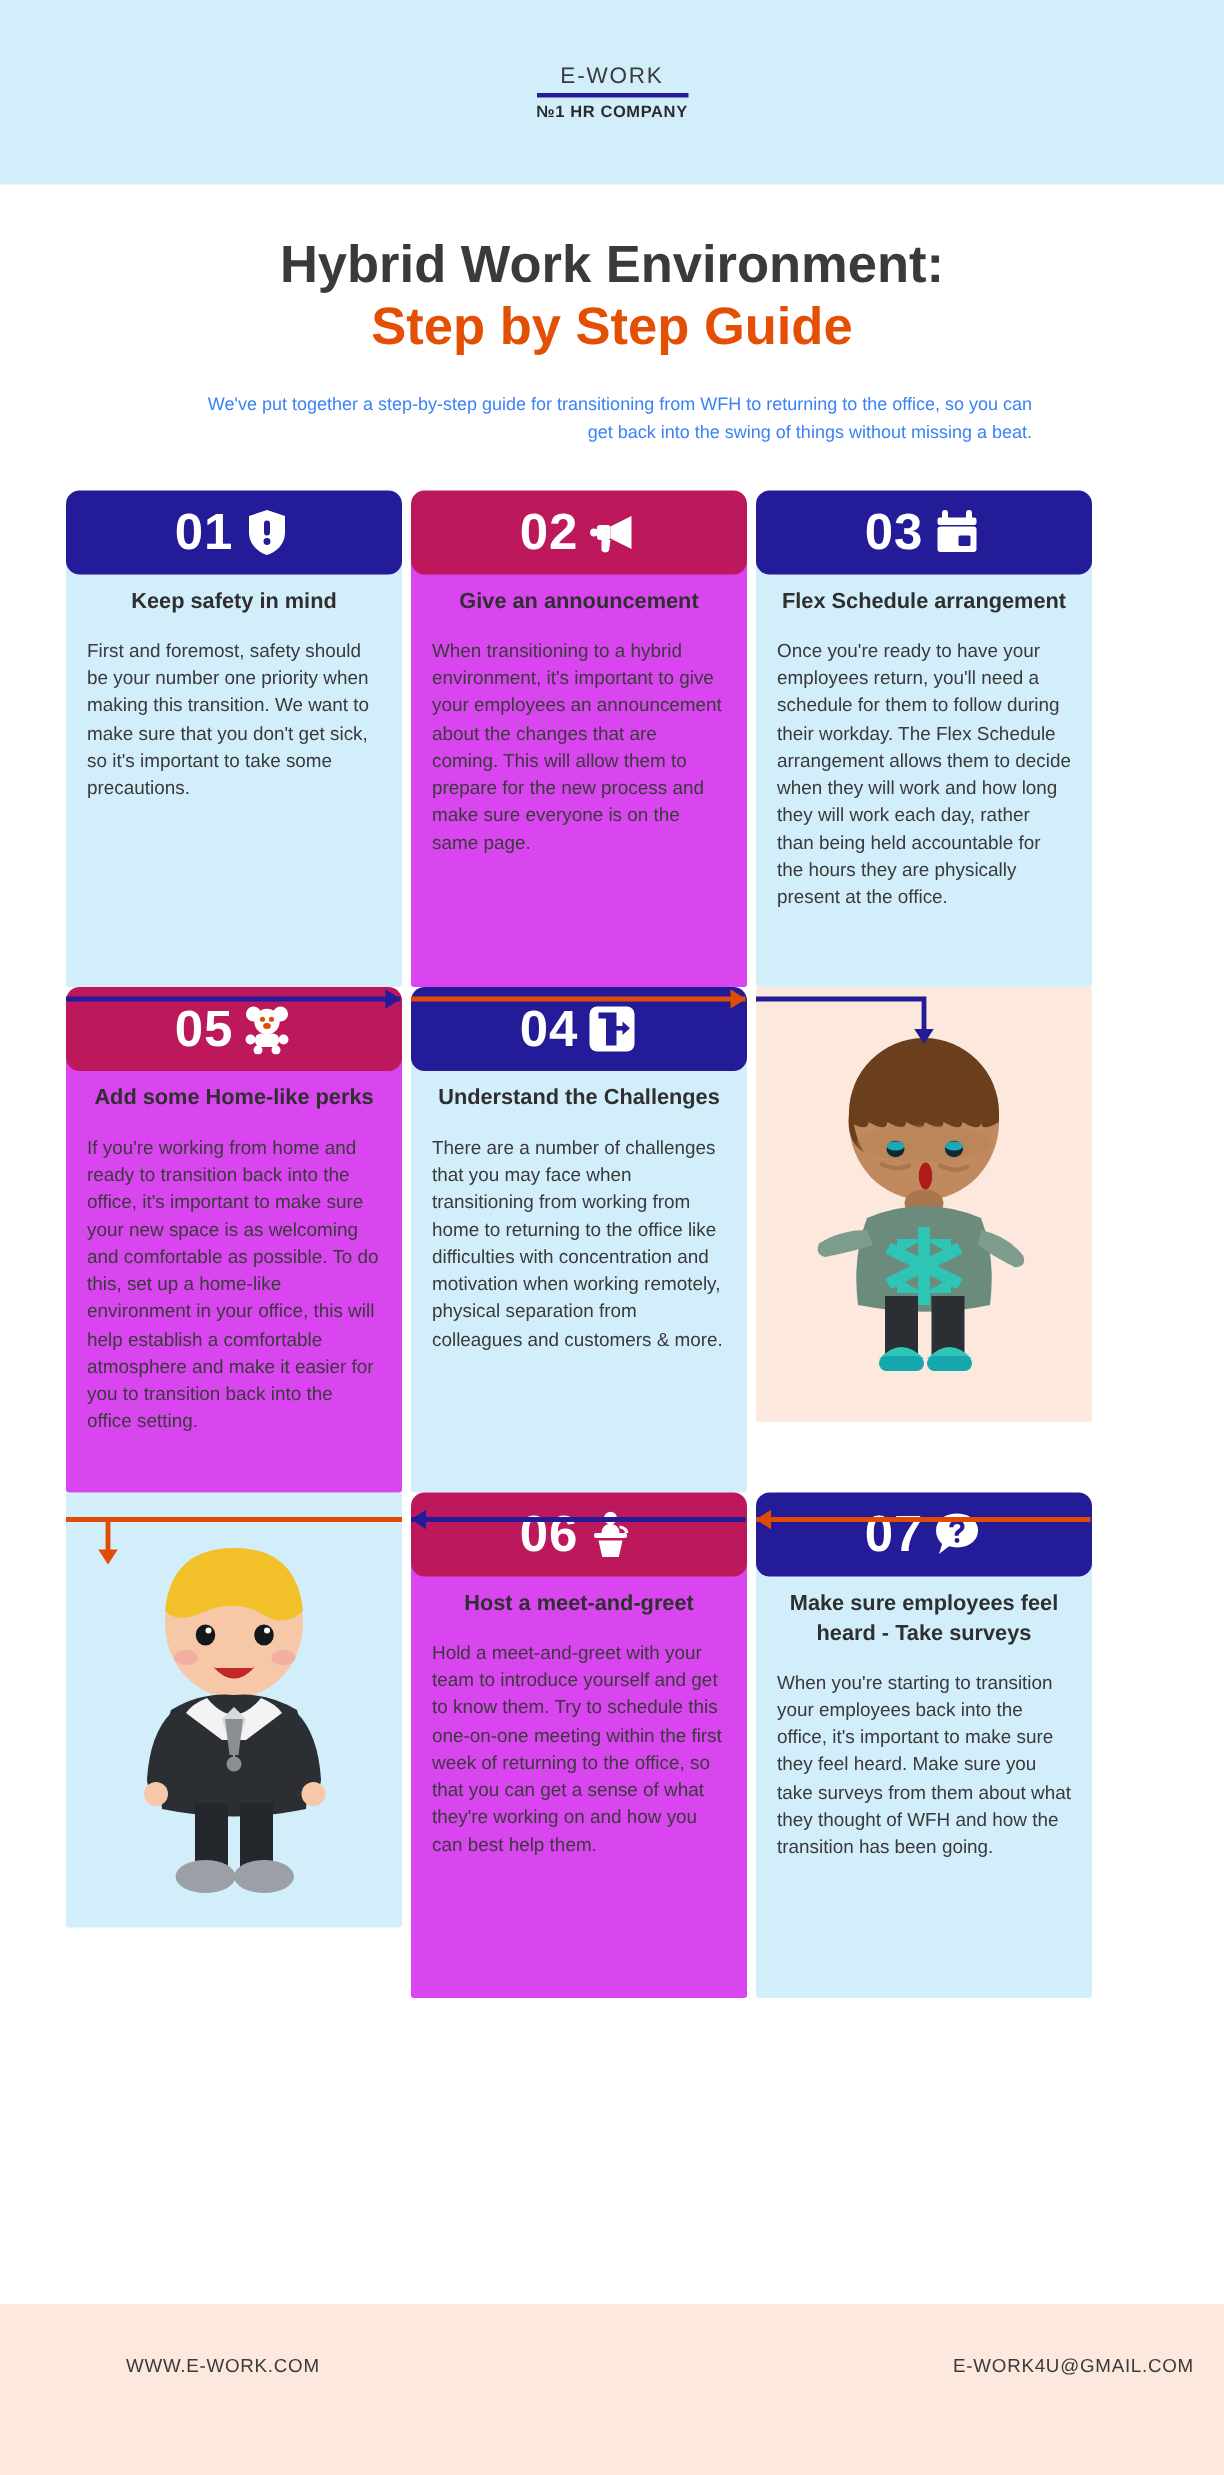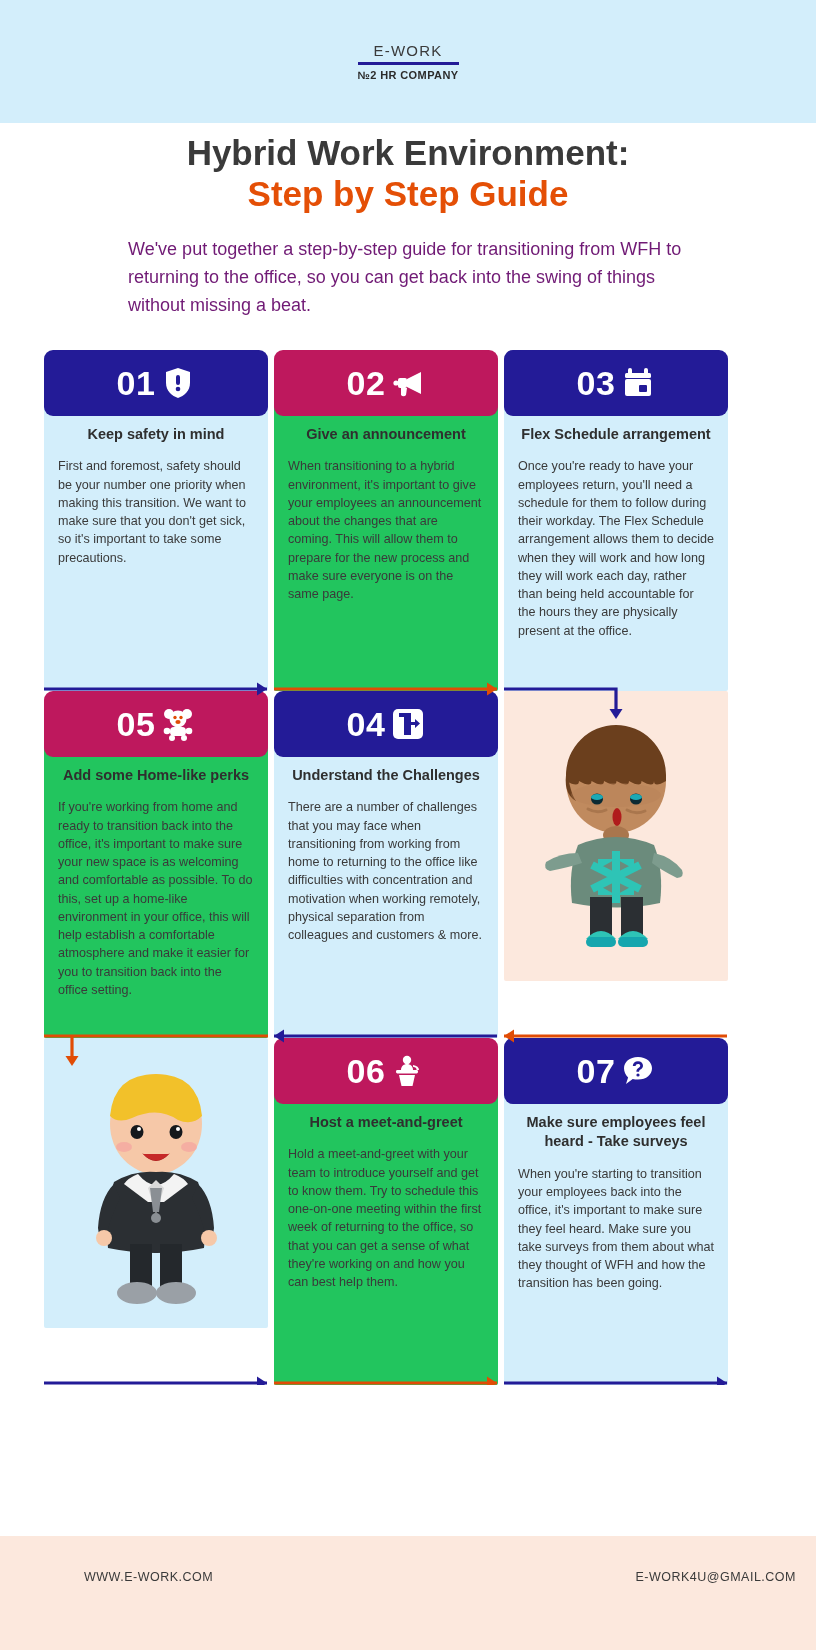--- a/index.html
+++ b/index.html
@@ -20,57 +20,57 @@
   .brand-name{
     font-size:15px;letter-spacing:1.2px;color:#3a3a3a;
     font-weight:400;padding-bottom:3px;
   }
   .brand-rule{height:3px;background:#231b97;width:100%;}
   .brand-sub{
     font-size:11px;font-weight:bold;color:#2b2b2b;
     letter-spacing:0.4px;padding-top:4px;
   }
   
-  .titlewrap{padding-top:10px;text-align:center;}
+  .titlewrap{padding-top:34px;text-align:center;}
   .t1{font-size:35px;font-weight:bold;color:#3a3a3a;line-height:1.16;}
   .t2{font-size:35px;font-weight:bold;color:#e44f06;line-height:1.16;}
   .intro{
     width:560px;margin:22px auto 0 auto;
-    font-size:18px;line-height:1.55;color:#701a75;text-align:left;
+    font-size:12px;line-height:1.55;color:#3b82f6;text-align:right;
   }
   
   .grid{
     position:relative;
     margin:30px 44px 0 44px;
     display:grid;
     grid-template-columns:224px 224px 224px;
     column-gap:6px;
   }
   .row{display:contents;}
   .card{position:relative;}
   .card-head{
-    height:66px;border-radius:9px;
+    height:56px;border-radius:9px;
     display:flex;align-items:center;justify-content:center;gap:6px;
     position:relative;z-index:3;
   }
   .card-head.navy{background:#231b97;}
   .card-head.orange{background:#be185d;}
   .num{
     color:#fff;font-size:34px;font-weight:bold;letter-spacing:0.5px;
     line-height:1;
   }
   .ico{width:34px;height:34px;display:block;}
   .card-body{
     margin-top:-9px;padding:18px 14px 12px 14px;
     border-radius:0 0 2px 2px;
     min-height:272px;box-sizing:border-box;
     position:relative;z-index:1;
   }
   .card-body.blue{background:#d3eefb;}
-  .card-body.peach{background:#22c55e;}
+  .card-body.peach{background:#d946ef;}
   .ctitle{
     font-size:14.5px;font-weight:bold;color:#2f2f2f;
     text-align:center;line-height:1.35;margin-bottom:13px;
   }
   .ctext{
     font-size:12.6px;line-height:1.45;color:#3a3a3a;text-align:left;
   }
   
   .illus{
     min-height:272px;display:flex;align-items:center;justify-content:center;
@@ -97,21 +97,21 @@
   }
   .spacer{height:150px;}
 </style>
 </head>
 <body>
 
 <div class="topbar">
   <div class="brand">
     <div class="brand-name">E-WORK</div>
     <div class="brand-rule"></div>
-    <div class="brand-sub">№2 HR COMPANY</div>
+    <div class="brand-sub">№1 HR COMPANY</div>
   </div>
 </div>
 
 <div class="titlewrap">
   <div class="t1">Hybrid Work Environment:</div>
   <div class="t2">Step by Step Guide</div>
   <div class="intro">We've put together a step-by-step guide for transitioning from WFH to returning to the office, so you can get back into the swing of things without missing a beat.</div>
 </div>
 
 <div class="grid" id="grid">

